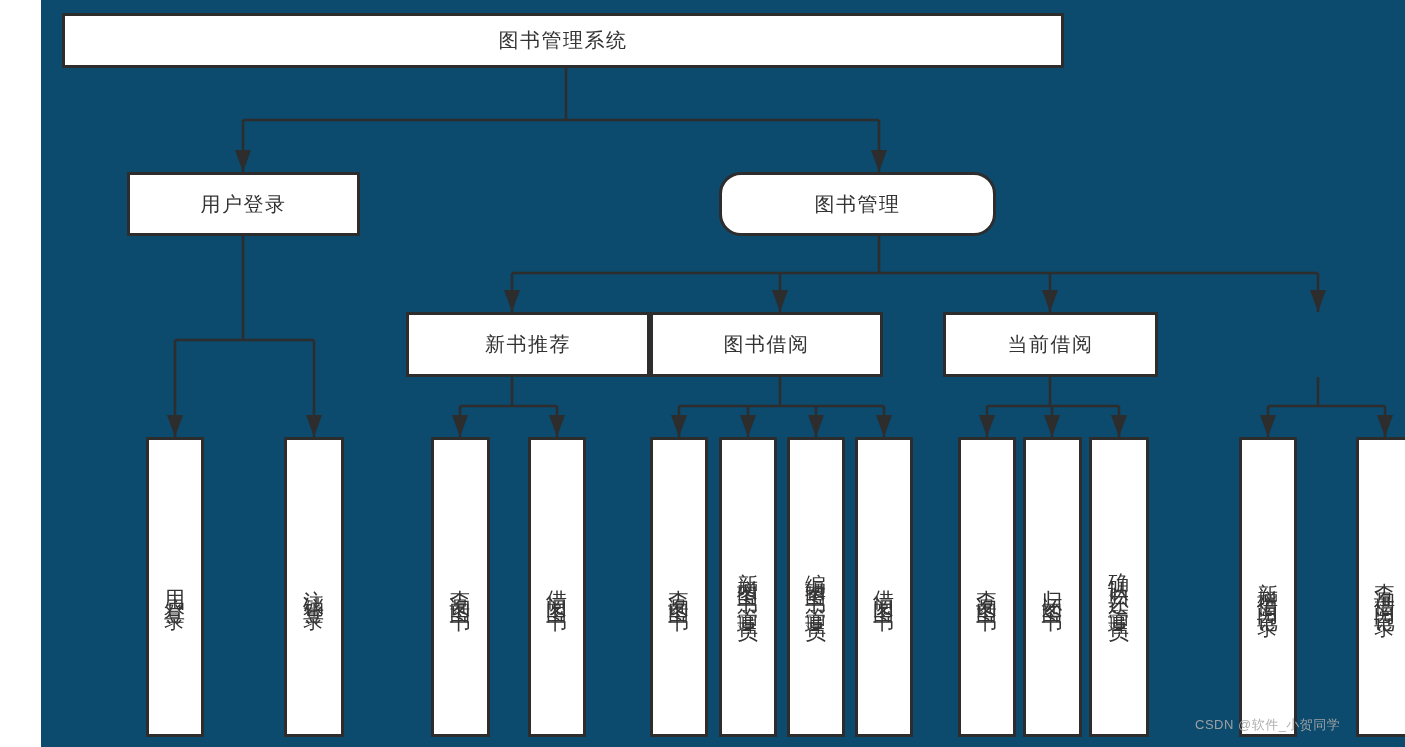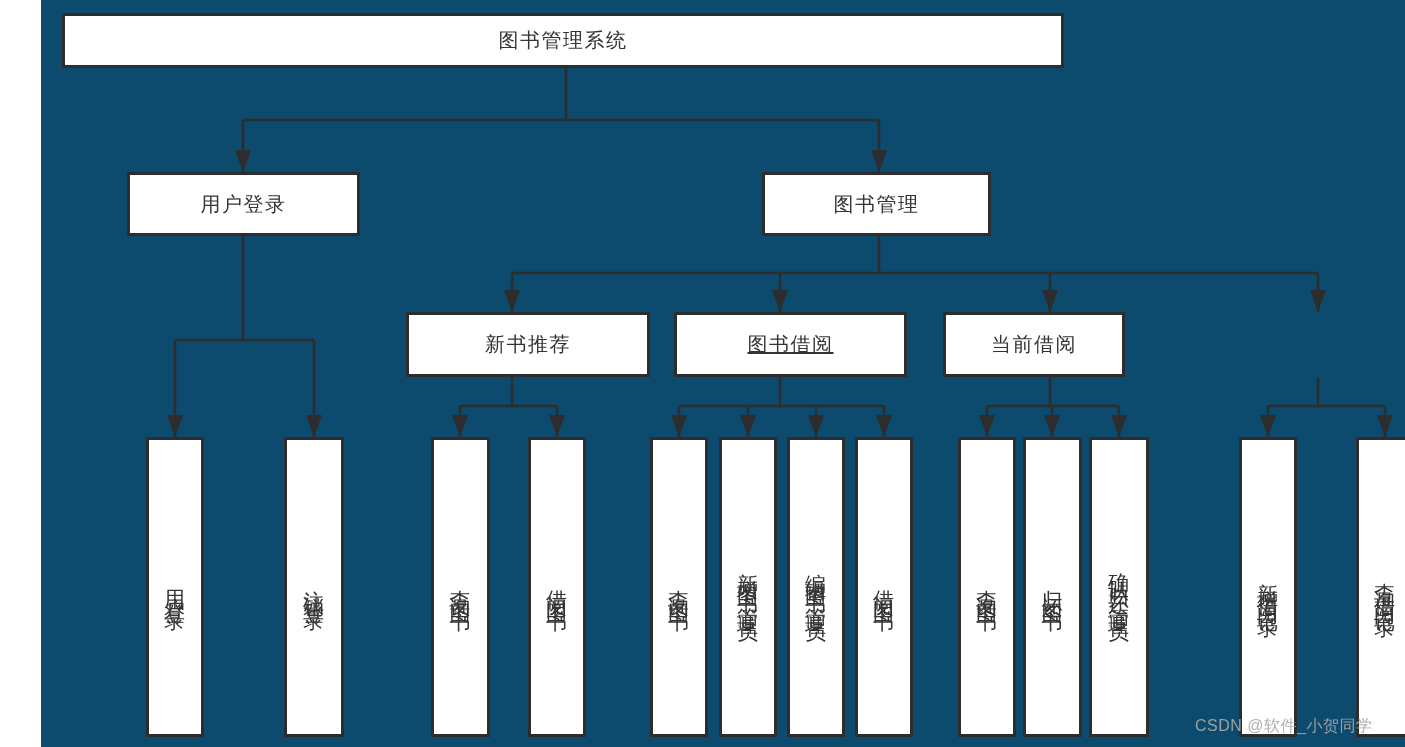--- a/index.html
+++ b/index.html
@@ -14,21 +14,21 @@
     border:3px solid #2d2d2d; color:#333333; z-index:2;
     display:flex; align-items:center; justify-content:center; text-align:center;
   }
   .h-node { font-size:20px; letter-spacing:1.5px; white-space:nowrap; }
   .v-node span {
     writing-mode:vertical-rl; text-orientation:mixed;
     font-size:21px; letter-spacing:7px; line-height:1.1; white-space:nowrap;
   }
   .watermark {
     position:absolute; left:1154px; top:716px; z-index:6;
-    font-size:16px; color:rgba(168,168,168,0.92); letter-spacing:0.5px;
+    font-size:13px; color:rgba(168,168,168,0.92); letter-spacing:0.5px;
     white-space:nowrap;
   }
 </style>
 </head>
 <body>
 
 <div class="canvas">
 
   <svg class="edges" width="1405" height="747" viewBox="0 0 1405 747">
     <defs>
@@ -92,31 +92,31 @@
     </g>
   </svg>
 
   <div class="node h-node" style="left:21px; top:13px; width:1002px; height:55px;">
     <span>图书管理系统</span>
   </div>
 
   <div class="node h-node" style="left:86px; top:172px; width:233px; height:64px;">
     <span>用户登录</span>
   </div>
-  <div class="node h-node" style="left:721px; top:172px; width:229px; height:64px;">
+  <div class="node h-node" style="left:678px; top:172px; width:277px; height:64px;border-radius:22px;">
     <span>图书管理</span>
   </div>
 
   <div class="node h-node" style="left:365px; top:312px; width:244px; height:65px;">
     <span>新书推荐</span>
   </div>
-  <div class="node h-node" style="left:633px; top:312px; width:233px; height:65px;text-decoration:underline;">
+  <div class="node h-node" style="left:609px; top:312px; width:233px; height:65px;">
     <span>图书借阅</span>
   </div>
-  <div class="node h-node" style="left:902px; top:312px; width:182px; height:65px;">
+  <div class="node h-node" style="left:902px; top:312px; width:215px; height:65px;">
     <span>当前借阅</span>
   </div>
 
   <div class="node v-node" style="left:105px; top:437px; width:58px; height:300px;">
     <span>用户登录</span>
   </div>
   <div class="node v-node" style="left:243px; top:437px; width:60px; height:300px;">
     <span>注销登录</span>
   </div>
 

